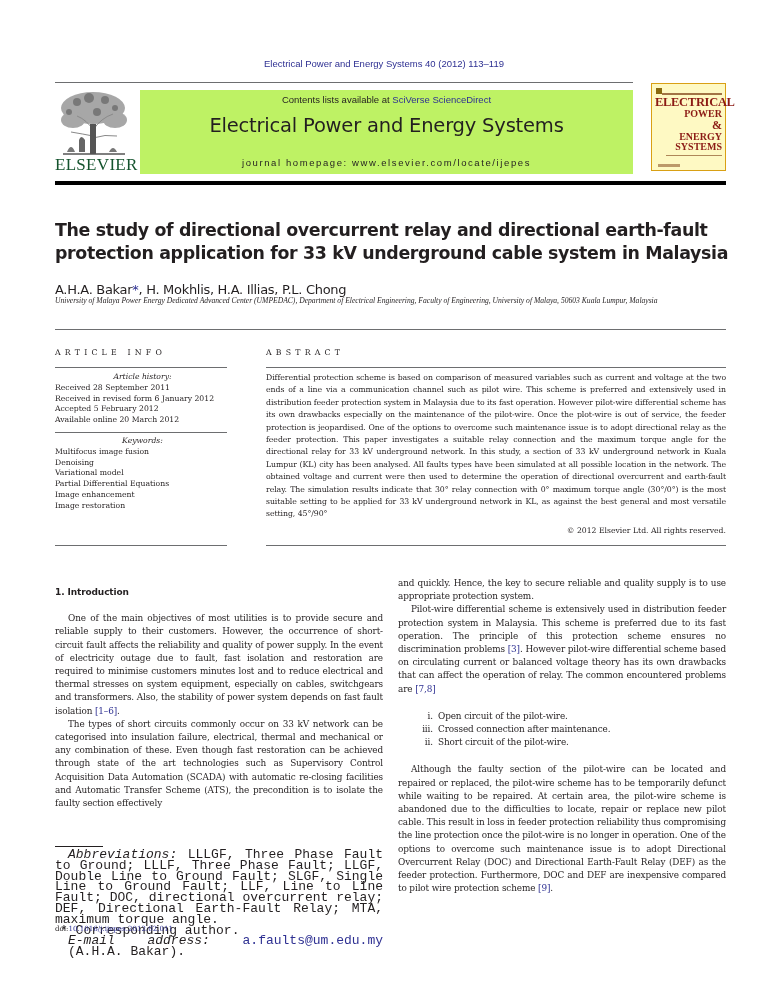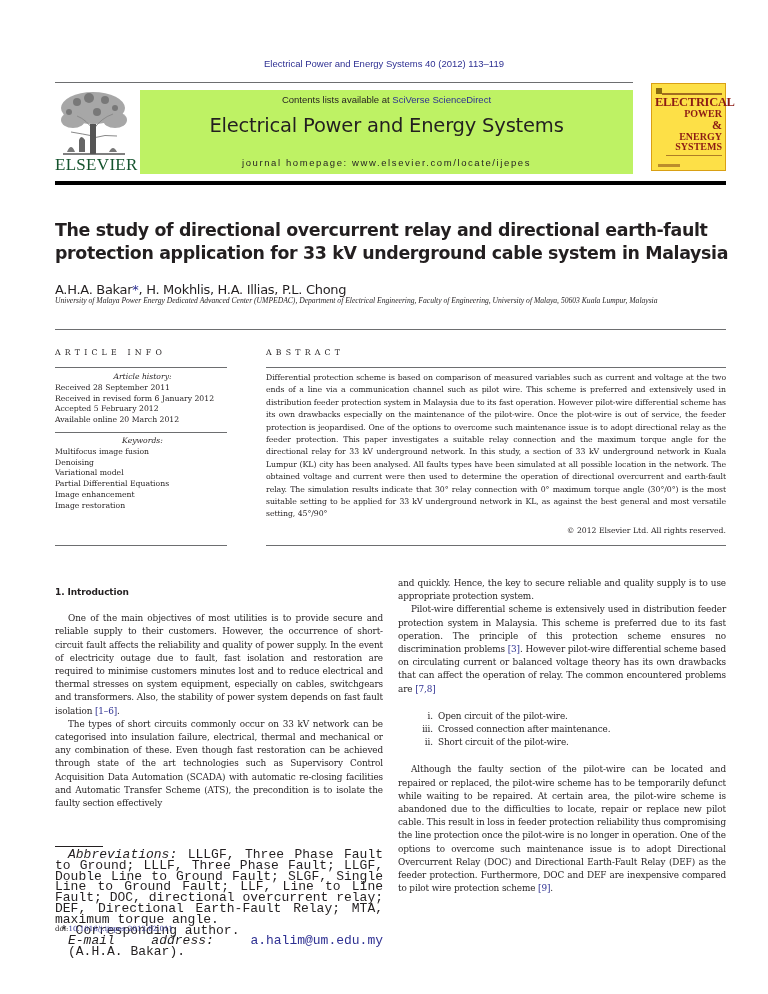--- a/index.html
+++ b/index.html
@@ -34,21 +34,21 @@
   .journal-title {
     position: absolute; left: 0; width: 100%; top: 24px; text-align: center;
     font-family: "DejaVu Sans", sans-serif; font-size: 19.5px; color: #231f20; letter-spacing: -0.2px;
   }
   .homepage-line {
     position: absolute; left: 0; width: 100%; top: 67px; text-align: center;
     font-family: "Liberation Sans", sans-serif; font-size: 9.5px; color: #231f20; letter-spacing: 1.6px;
   }
 
   .cover {
-    left: 651px; top: 83px; width: 75px; height: 88px; background: #fde047;
+    left: 651px; top: 83px; width: 75px; height: 88px; background: #fef9c3;
     border: 1px solid #d9a014;
   }
   .cover .cv-top { position:absolute; left:4px; top:4px; width:6px; height:6px; background:#8a6a10; }
   .cover .cv-small { position:absolute; left:10px; top:9px; width:60px; height:2px; background:#7a3a10; opacity:.7; }
   .cover .cv-line {
     position: absolute; right: 3px; font-family: "Liberation Serif", serif; color: #8b1a14;
     font-weight: bold; line-height: 1; text-align: right;
   }
   .cover .cv-l1 { top: 12px; left: 3px; font-size: 12.5px; letter-spacing: -0.3px; }
   .cover .cv-l2 { top: 25px; font-size: 10px; }
@@ -247,18 +247,18 @@
     <li><span class="num">iii.</span><span>Crossed connection after maintenance.</span></li>
     <li><span class="num">ii.</span><span>Short circuit of the pilot-wire.</span></li>
   </ul>
   <p><span>Although the faulty section of the pilot-wire can be located and repaired or replaced, the pilot-wire scheme has to be temporarily defunct while waiting to be repaired. At certain area, the pilot-wire scheme is abandoned due to the difficulties to locate, repair or replace new pilot cable. This result in loss in feeder protection reliability thus compromising the line protection once the pilot-wire is no longer in operation. One of the options to overcome such maintenance issue is to adopt Directional Overcurrent Relay (DOC) and Directional Earth-Fault Relay (DEF) as the feeder protection. Furthermore, DOC and DEF are inexpensive compared to pilot wire protection scheme </span><a>[9]</a><span>.</span></p>
 </div>
 
 <div class="abs foot-rule"></div>
 <div class="abs footnotes">
   <div class="indent"><span class="ital">Abbreviations:</span><span> LLLGF, Three Phase Fault to Ground; LLLF, Three Phase Fault; LLGF, Double Line to Ground Fault; SLGF, Single Line to Ground Fault; LLF, Line to Line Fault; DOC, directional overcurrent relay; DEF, Directional Earth-Fault Relay; MTA, maximum torque angle.</span></div>
   <div class="corr"><span>*</span><span> Corresponding author.</span></div>
-  <div class="email"><span class="ital">E-mail address:</span> <a>a.halim@um.edu.my</a><span> (A.H.A. Bakar).</span></div>
+  <div class="email"><span class="ital">E-mail address:</span> <a>a.faults@um.edu.my</a><span> (A.H.A. Bakar).</span></div>
 </div>
 
 <div class="abs issn-block">
   <div><span>doi:</span><a>10.1016/j.ijepes.2012.02.011</a></div>
 </div>
 
 </body></html>

